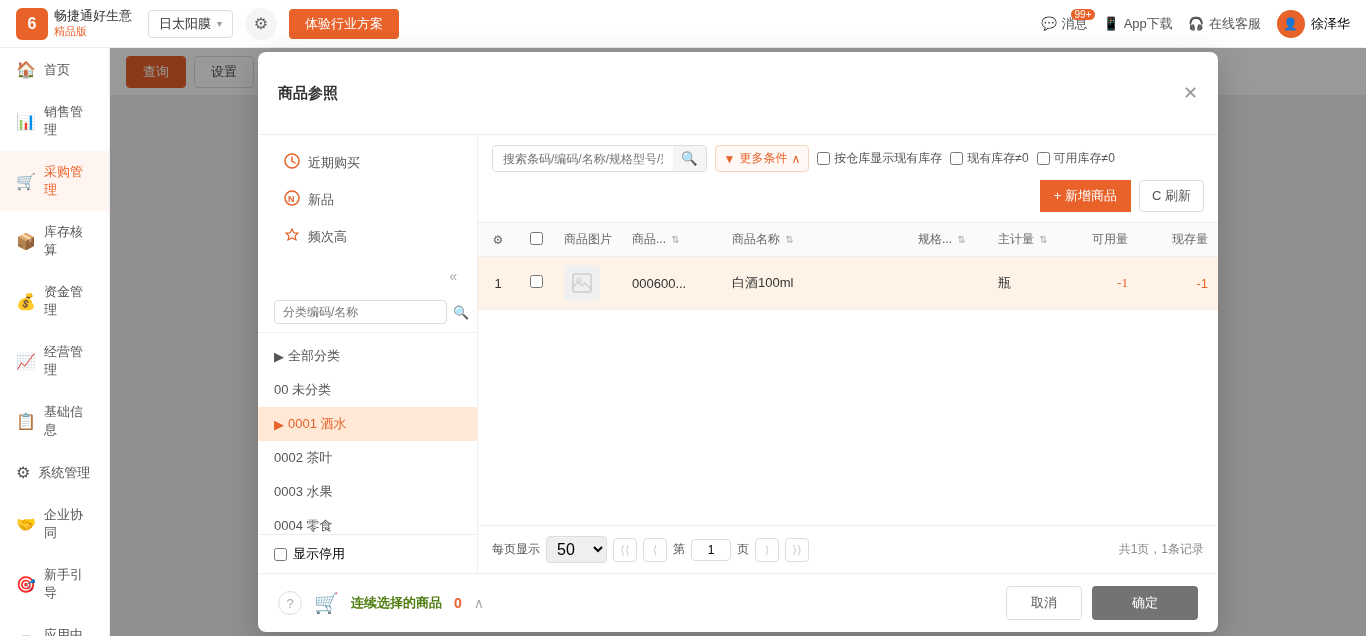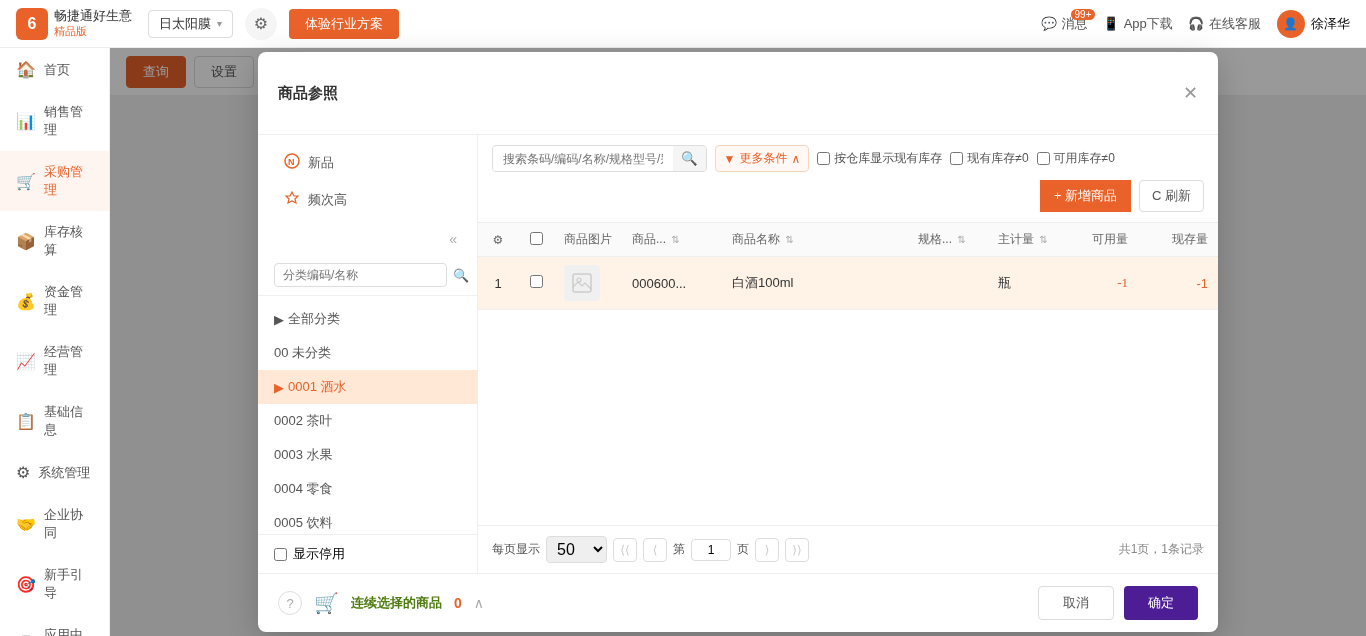--- a/index.html
+++ b/index.html
@@ -213,21 +213,21 @@
     .modal-bottom {
       padding: 12px 20px; border-top: 1px solid #eee;
       display: flex; align-items: center; gap: 12px;
     }
     .help-icon { width: 24px; height: 24px; border-radius: 50%; border: 1px solid #ddd; display: flex; align-items: center; justify-content: center; color: #aaa; cursor: pointer; font-size: 13px; }
     .cart-icon { font-size: 20px; color: #e8622a; cursor: pointer; }
     .cart-label { color: #4d7c0f; font-size: 13px; font-weight: bold; }
     .cart-count { color: #e8622a; font-weight: bold; font-size: 14px; }
     .collapse-arrow { font-size: 14px; color: #aaa; cursor: pointer; }
     .cancel-btn { padding: 7px 24px; border: 1px solid #ddd; border-radius: 4px; background: white; color: #555; cursor: pointer; font-size: 13px; }
-    .confirm-btn { padding: 7px 24px; border: none; border-radius: 4px; background: #4c1d95; color: white; cursor: pointer; font-size: 13px; }
+    .confirm-btn { padding: 7px 40px; border: none; border-radius: 4px; background: #737373; color: white; cursor: pointer; font-size: 13px; }
 
     
     .modal-table-wrap::-webkit-scrollbar { width: 6px; }
     .modal-table-wrap::-webkit-scrollbar-track { background: #f5f5f5; }
     .modal-table-wrap::-webkit-scrollbar-thumb { background: #ddd; border-radius: 3px; }
   </style>
 </head>
 <body>
 
 <div class="topnav">
@@ -327,20 +327,29 @@
 
       <div class="modal-header">
         <span class="modal-title">商品参照</span>
         <span class="modal-close">✕</span>
       </div>
 
       <div class="modal-body">
 
         <div class="modal-left">
           <div class="modal-left-tabs">
+            <div class="ml-tab">
+              <span class="ml-icon">
+                <svg width="16" height="16" viewBox="0 0 16 16" fill="none">
+                    <circle cx="8" cy="8" r="7" stroke="#e8622a" stroke-width="1.5"></circle>
+                    <path d="M8 4v4l3 2" stroke="#e8622a" stroke-width="1.5" stroke-linecap="round"></path>
+                  </svg>
+              </span>
+              <span>近期购买</span>
+            </div>
             <div class="ml-tab">
               <span class="ml-icon">
                 <svg width="16" height="16" viewBox="0 0 16 16">
                     <circle cx="8" cy="8" r="7" stroke="#e8622a" stroke-width="1.5" fill="none"></circle>
                     <text x="4" y="12" font-size="9" fill="#e8622a" font-weight="bold">N</text>
                   </svg>
               </span>
               <span>新品</span>
             </div>
             <div class="ml-tab">

